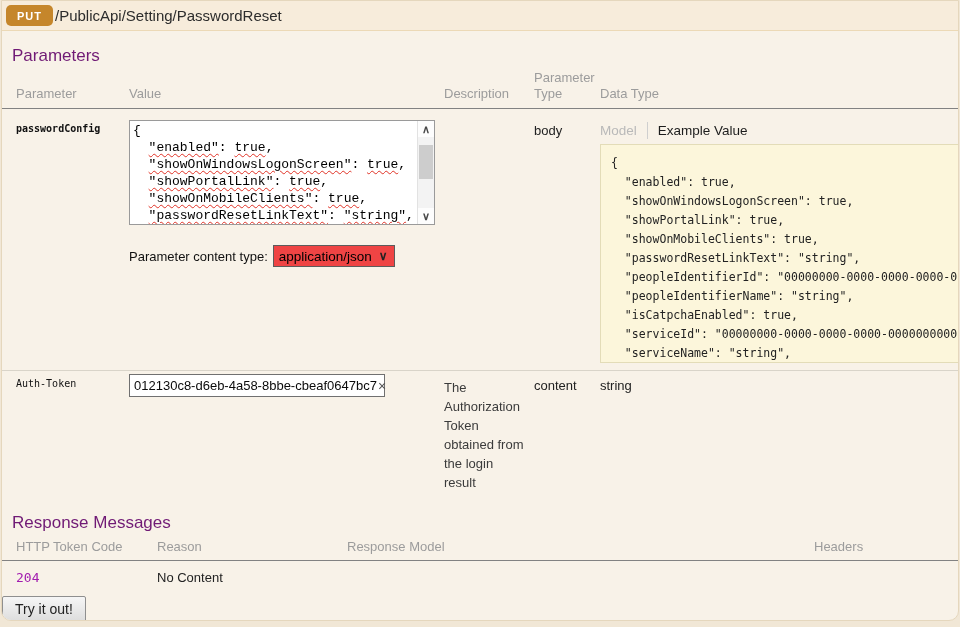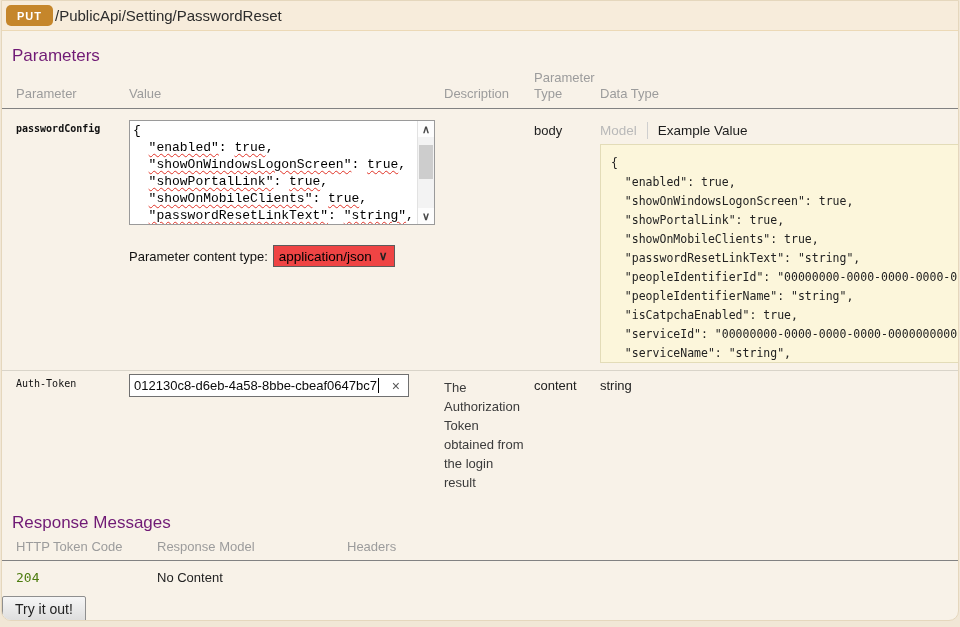--- a/index.html
+++ b/index.html
@@ -148,40 +148,40 @@
     font-size: 11.5px;
     line-height: 19px;
     color: #222;
     white-space: pre;
     overflow: hidden;
     cursor: pointer;
   }
   
   .inputbox {
     margin-top: 3px;
-    width: 280px; height: 23px;
+    width: 256px; height: 23px;
     background: #fff;
     border: 1px solid #707070;
     display: flex; align-items: center;
     padding: 0 8px 0 4px;
     cursor: text;
   }
   .input-text { font-size: 13px; color: #0a0a0a; white-space: nowrap; }
   .caret { display: inline-block; width: 1px; height: 15px; background: #000; margin-left: 1px; }
   .clear-x { margin-left: auto; color: #555; font-size: 14px; line-height: 14px; cursor: pointer; }
   
   .rgrid {
     display: grid;
     grid-template-columns: 141px 190px 467px 1fr;
     padding-left: 14px;
   }
   .rhead { padding-top: 6px; padding-bottom: 6px; }
   .rhead > div { color: #9c9c9c; font-size: 13px; }
   .rrow { padding-top: 9px; }
-  .rcode { font-family: "DejaVu Sans Mono", monospace; font-size: 13px; color: #4d7c0f; }
+  .rcode { font-family: "DejaVu Sans Mono", monospace; font-size: 13px; color: #a21caf; }
   .rreason { color: #222; }
   
   .try {
     margin: 11px 0 0 0;
     font-family: "Liberation Sans", sans-serif;
     font-size: 14px;
     color: #222;
     background: linear-gradient(#f6f6f6, #dcdcdc);
     border: 1px solid #8f8f8f;
     border-radius: 2px;
@@ -277,20 +277,21 @@
     <div class="pdesc">The Authorization Token obtained from the login result</div>
     <div class="pdtype">content</div>
     <div class="pdtype">string</div>
   </div>
 
   
   <h2 class="sect">Response Messages</h2>
 
   <div class="rgrid rhead">
     <div>HTTP Token Code</div>
+    <div>Reason</div>
     <div>Response Model</div>
     <div>Headers</div>
   </div>
   <div class="hr dark"></div>
 
   <div class="rgrid rrow">
     <div class="rcode">204</div>
     <div class="rreason">No Content</div>
     <div></div>
     <div></div>

